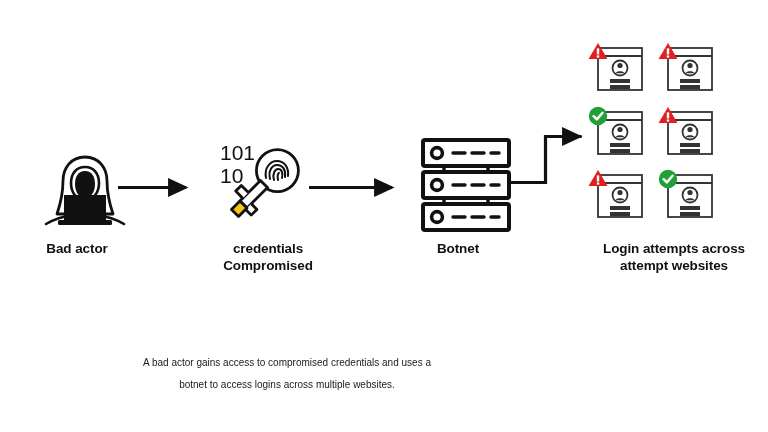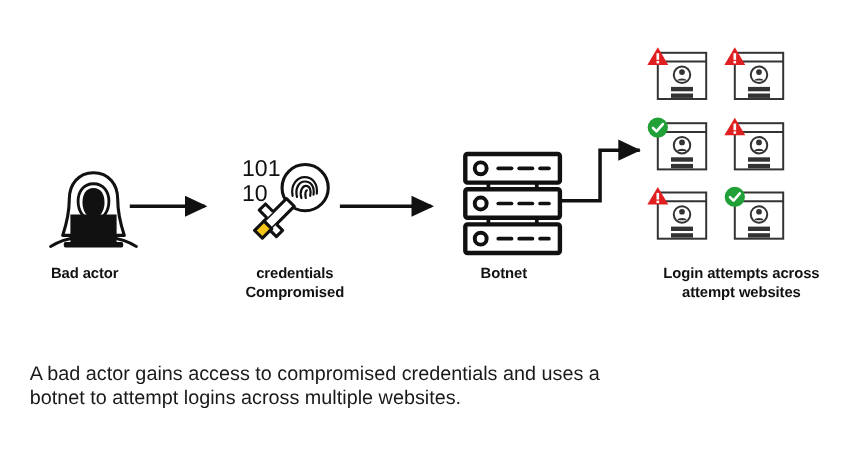--- a/index.html
+++ b/index.html
@@ -32,22 +32,22 @@
   
   #windows{position:absolute;left:586px;top:40px;width:128px;height:180px;}
   .win-cell{position:absolute;width:58px;height:58px;}
   #winlabel{left:556px;top:240px;width:212px;}
 
   
   .arrow-svg{position:absolute;left:0;top:0;width:768px;height:432px;pointer-events:none;}
 
   
   #caption{
-    position:absolute;left:27px;top:328px;width:520px;
-    font-size:18px;line-height:22px;color:#1a1a1a;font-weight:400;
+    position:absolute;left:27px;top:352px;width:520px;
+    font-size:10px;line-height:22px;color:#1a1a1a;font-weight:400;text-align:center;
   }
   #caption div{white-space:pre;}
 </style>
 </head>
 <body>
 
 <div id="stage">
 
   <svg class="arrow-svg" viewBox="0 0 768 432">
     <defs>
@@ -245,16 +245,16 @@
     </div>
   </div>
 
   <div class="node-label" id="winlabel">
     <div>Login attempts across</div>
     <div>attempt websites</div>
   </div>
 
   <div id="caption">
     <div>A bad actor gains access to compromised credentials and uses a</div>
-    <div>botnet to attempt logins across multiple websites.</div>
+    <div>botnet to access logins across multiple websites.</div>
   </div>
 
 </div>
 
 </body></html>

